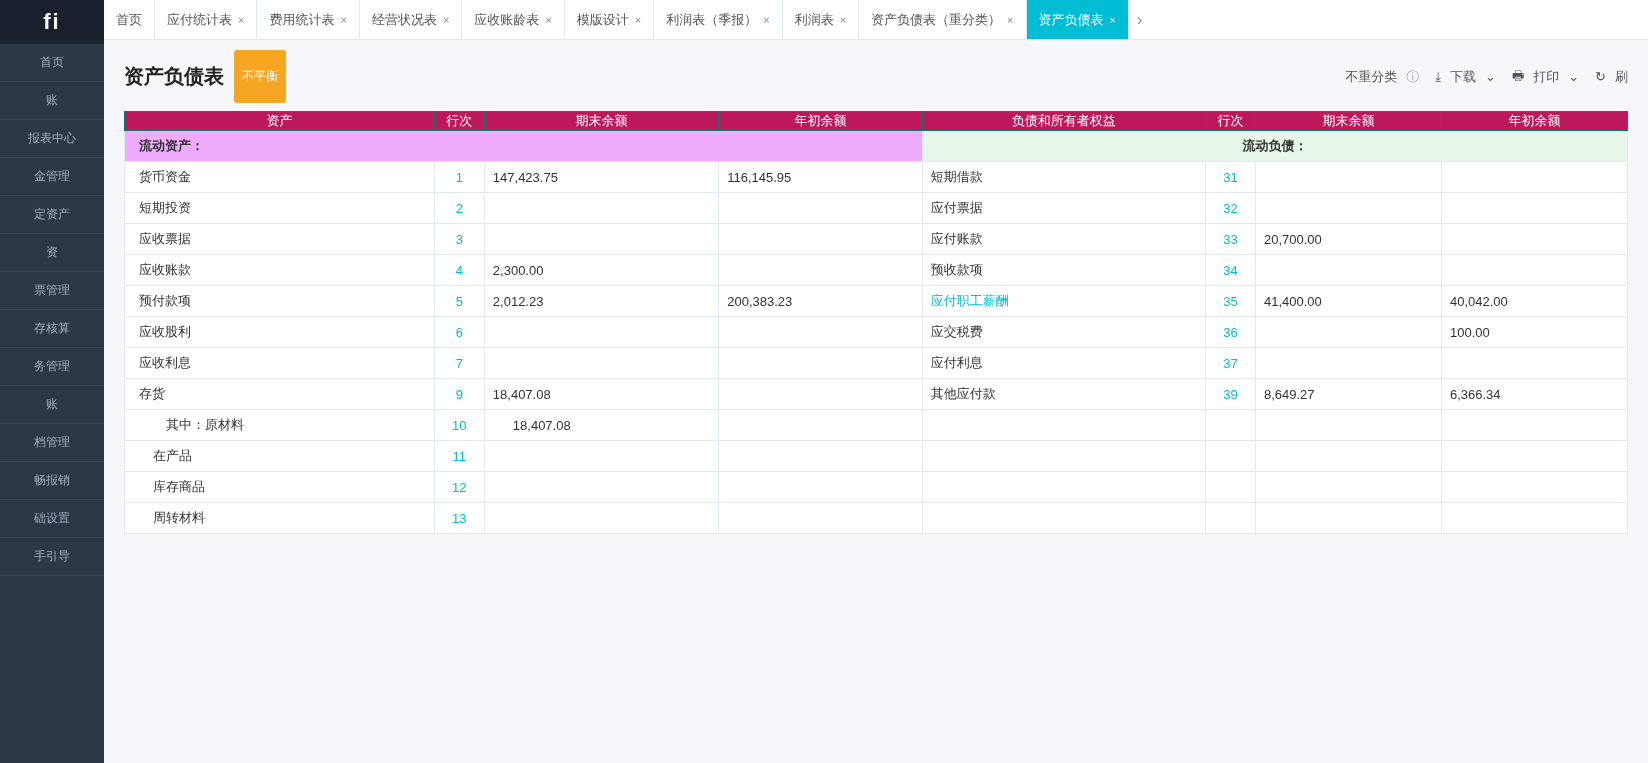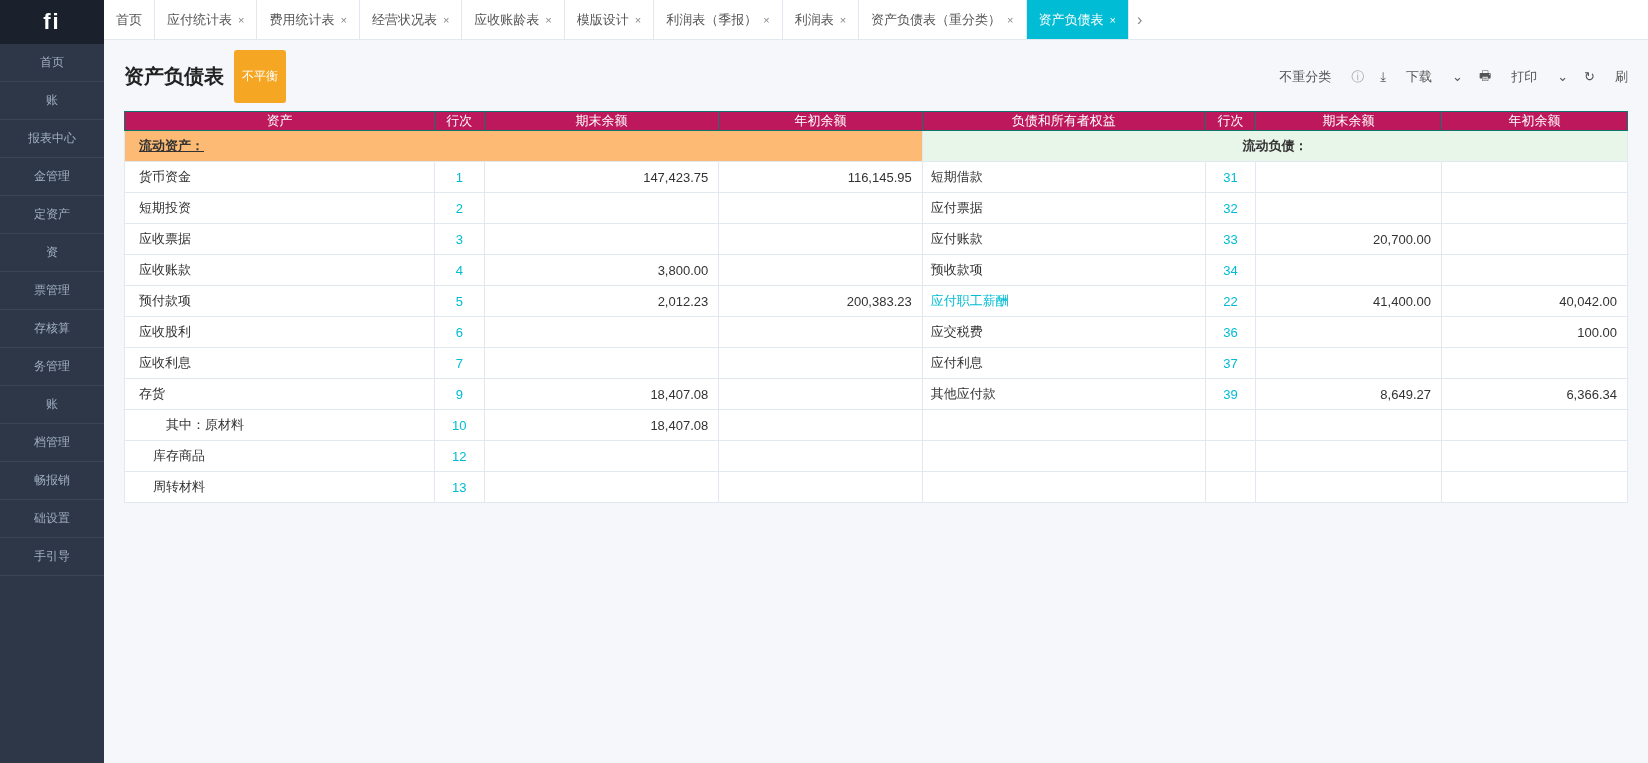--- a/index.html
+++ b/index.html
@@ -119,21 +119,21 @@
     .page-actions {
       display: flex;
       align-items: center;
       gap: 16px;
       font-size: 13px;
       color: #555;
     }
     .page-actions .action-item {
       display: flex;
       align-items: center;
-      gap: 20px;
+      gap: 9px;
       cursor: pointer;
     }
 
     
     .table-container {
       flex: 1;
       overflow: auto;
       padding: 0 20px 20px 20px;
     }
     table {
@@ -158,21 +158,21 @@
     }
     tbody tr td:first-child { text-align: left; padding-left: 14px; }
     tbody tr td:nth-child(5) { text-align: left; }
 
     .section-row td {
       background: #e8f8e8;
       font-weight: bold;
       color: #333;
     }
     .row-num { color: #00bcd4; }
-    .amount-cell { text-align: right; padding-right: 10px !important; }
+    .amount-cell { text-align: left; padding-right: 10px !important; }
 
     .indent { padding-left: 28px !important; }
   </style>
 </head>
 <body>
 
 <div class="sidebar">
   <div class="sidebar-logo">fi</div>
   <div class="sidebar-item">首页</div>
   <div class="sidebar-item">账</div>
@@ -271,21 +271,21 @@
           <th>期末余额</th>
           <th>年初余额</th>
           <th>负债和所有者权益</th>
           <th style="width:50px;">行次</th>
           <th>期末余额</th>
           <th>年初余额</th>
         </tr>
       </thead>
       <tbody id="table-body">
       <tr class="section-row">
-      <td colspan="4" style="background:#fdba74;font-weight:bold;text-decoration:underline;">流动资产：</td>
+      <td colspan="4" style="background:#f0abfc;font-weight:bold;">流动资产：</td>
       <td colspan="4" style="background:#e8f5e9;font-weight:bold;">流动负债：</td>
     </tr>
           <tr>
       <td class="">货币资金</td>
       <td class="row-num">1</td>
       <td class="amount-cell ">147,423.75</td>
       <td class="amount-cell ">116,145.95</td>
       <td>短期借款</td>
       <td class="row-num">31</td>
       <td></td>
@@ -307,34 +307,34 @@
       <td class=""></td>
       <td class=""></td>
       <td>应付账款</td>
       <td class="row-num">33</td>
       <td class="amount-cell">20,700.00</td>
       <td></td>
     </tr>
           <tr>
       <td class="">应收账款</td>
       <td class="row-num">4</td>
-      <td class="amount-cell ">3,800.00</td>
+      <td class="amount-cell ">2,300.00</td>
       <td class=""></td>
       <td>预收款项</td>
       <td class="row-num">34</td>
       <td></td>
       <td></td>
     </tr>
           <tr>
       <td class="">预付款项</td>
       <td class="row-num">5</td>
       <td class="amount-cell ">2,012.23</td>
       <td class="amount-cell ">200,383.23</td>
       <td style="color:#00bcd4;">应付职工薪酬</td>
-      <td class="row-num">22</td>
+      <td class="row-num">35</td>
       <td class="amount-cell">41,400.00</td>
       <td class="amount-cell">40,042.00</td>
     </tr>
           <tr>
       <td class="">应收股利</td>
       <td class="row-num">6</td>
       <td class=""></td>
       <td class=""></td>
       <td>应交税费</td>
       <td class="row-num">36</td>
@@ -365,20 +365,30 @@
       <td class="indent">　其中：原材料</td>
       <td class="row-num">10</td>
       <td class="amount-cell indent">18,407.08</td>
       <td class="indent"></td>
       <td></td>
       <td class="row-num"></td>
       <td></td>
       <td></td>
     </tr>
           <tr>
+      <td class="indent">在产品</td>
+      <td class="row-num">11</td>
+      <td class="indent"></td>
+      <td class="indent"></td>
+      <td></td>
+      <td class="row-num"></td>
+      <td></td>
+      <td></td>
+    </tr>
+          <tr>
       <td class="indent">库存商品</td>
       <td class="row-num">12</td>
       <td class="indent"></td>
       <td class="indent"></td>
       <td></td>
       <td class="row-num"></td>
       <td></td>
       <td></td>
     </tr>
           <tr>

